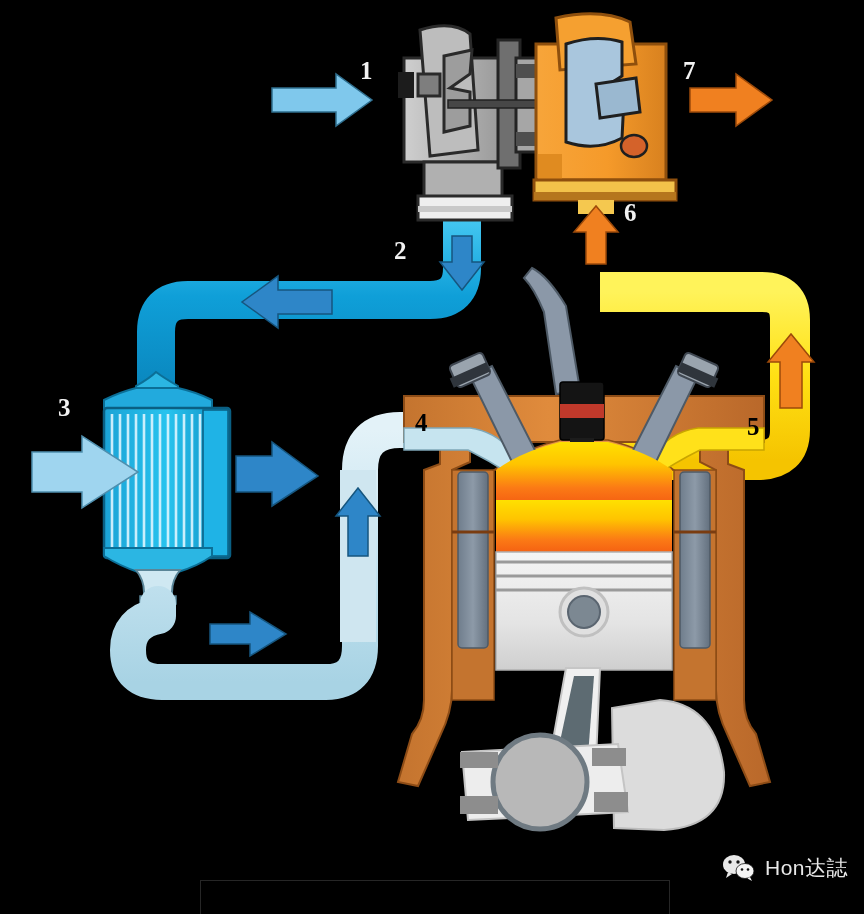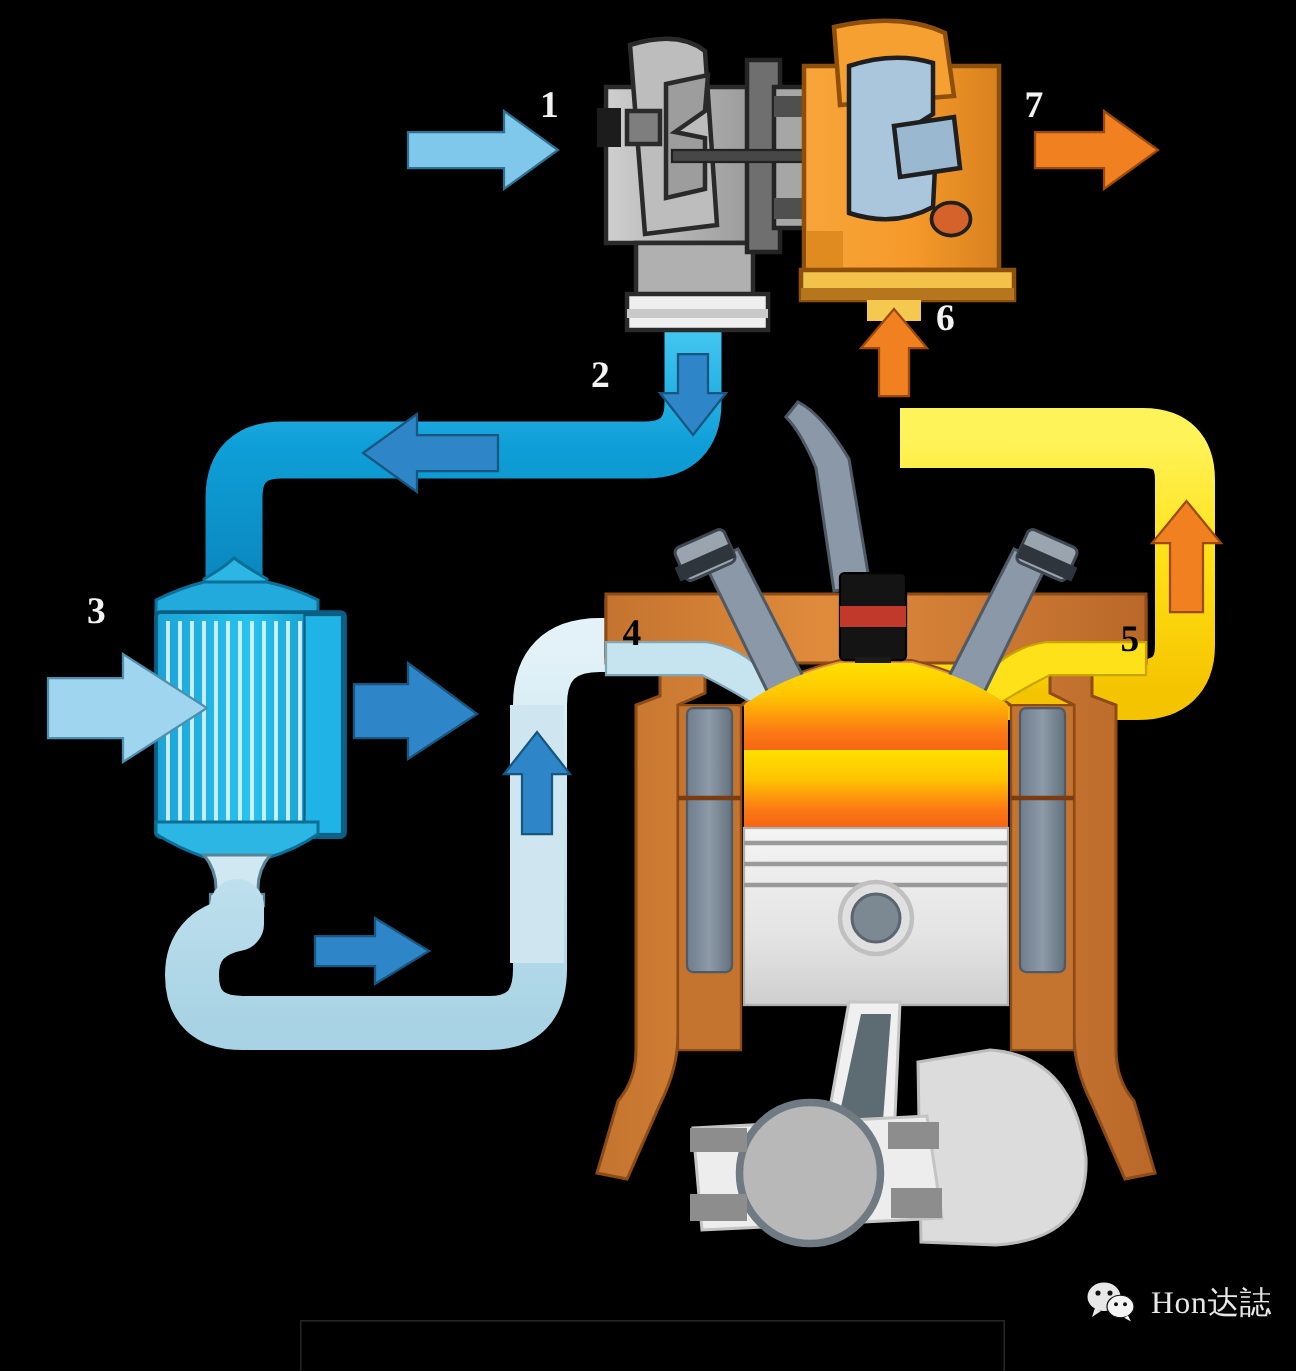--- a/index.html
+++ b/index.html
@@ -9,21 +9,21 @@
   #stage{position:relative;width:864px;height:914px;background:#000;overflow:hidden;}
   svg#diagram{position:absolute;left:0;top:0;width:864px;height:914px;display:block;}
 
   .lbl{position:absolute;color:#f2f2f2;font-size:25px;font-weight:700;
        font-family:"Liberation Serif","DejaVu Serif",serif;
        text-shadow:0 0 3px #000,0 0 2px #000;line-height:1;}
   .lbl.dark{color:#000;text-shadow:none;}
 
   #watermark{position:absolute;right:16px;bottom:32px;display:flex;align-items:center;gap:9px;}
   #wm-text{color:#e8e8e8;font-size:21px;letter-spacing:.5px;
-           font-family:Liberation Serif, serif;
+           font-family:Liberation Sans, sans-serif;
            text-shadow:0 1px 2px #000;}
   #bottom-frame{position:absolute;left:200px;bottom:0;width:470px;height:34px;
                 border:1px solid #262626;border-bottom:none;box-sizing:border-box;}
 </style>
 </head>
 <body>
 
 <div id="stage">
 
   <svg id="diagram" viewBox="0 0 864 914">

